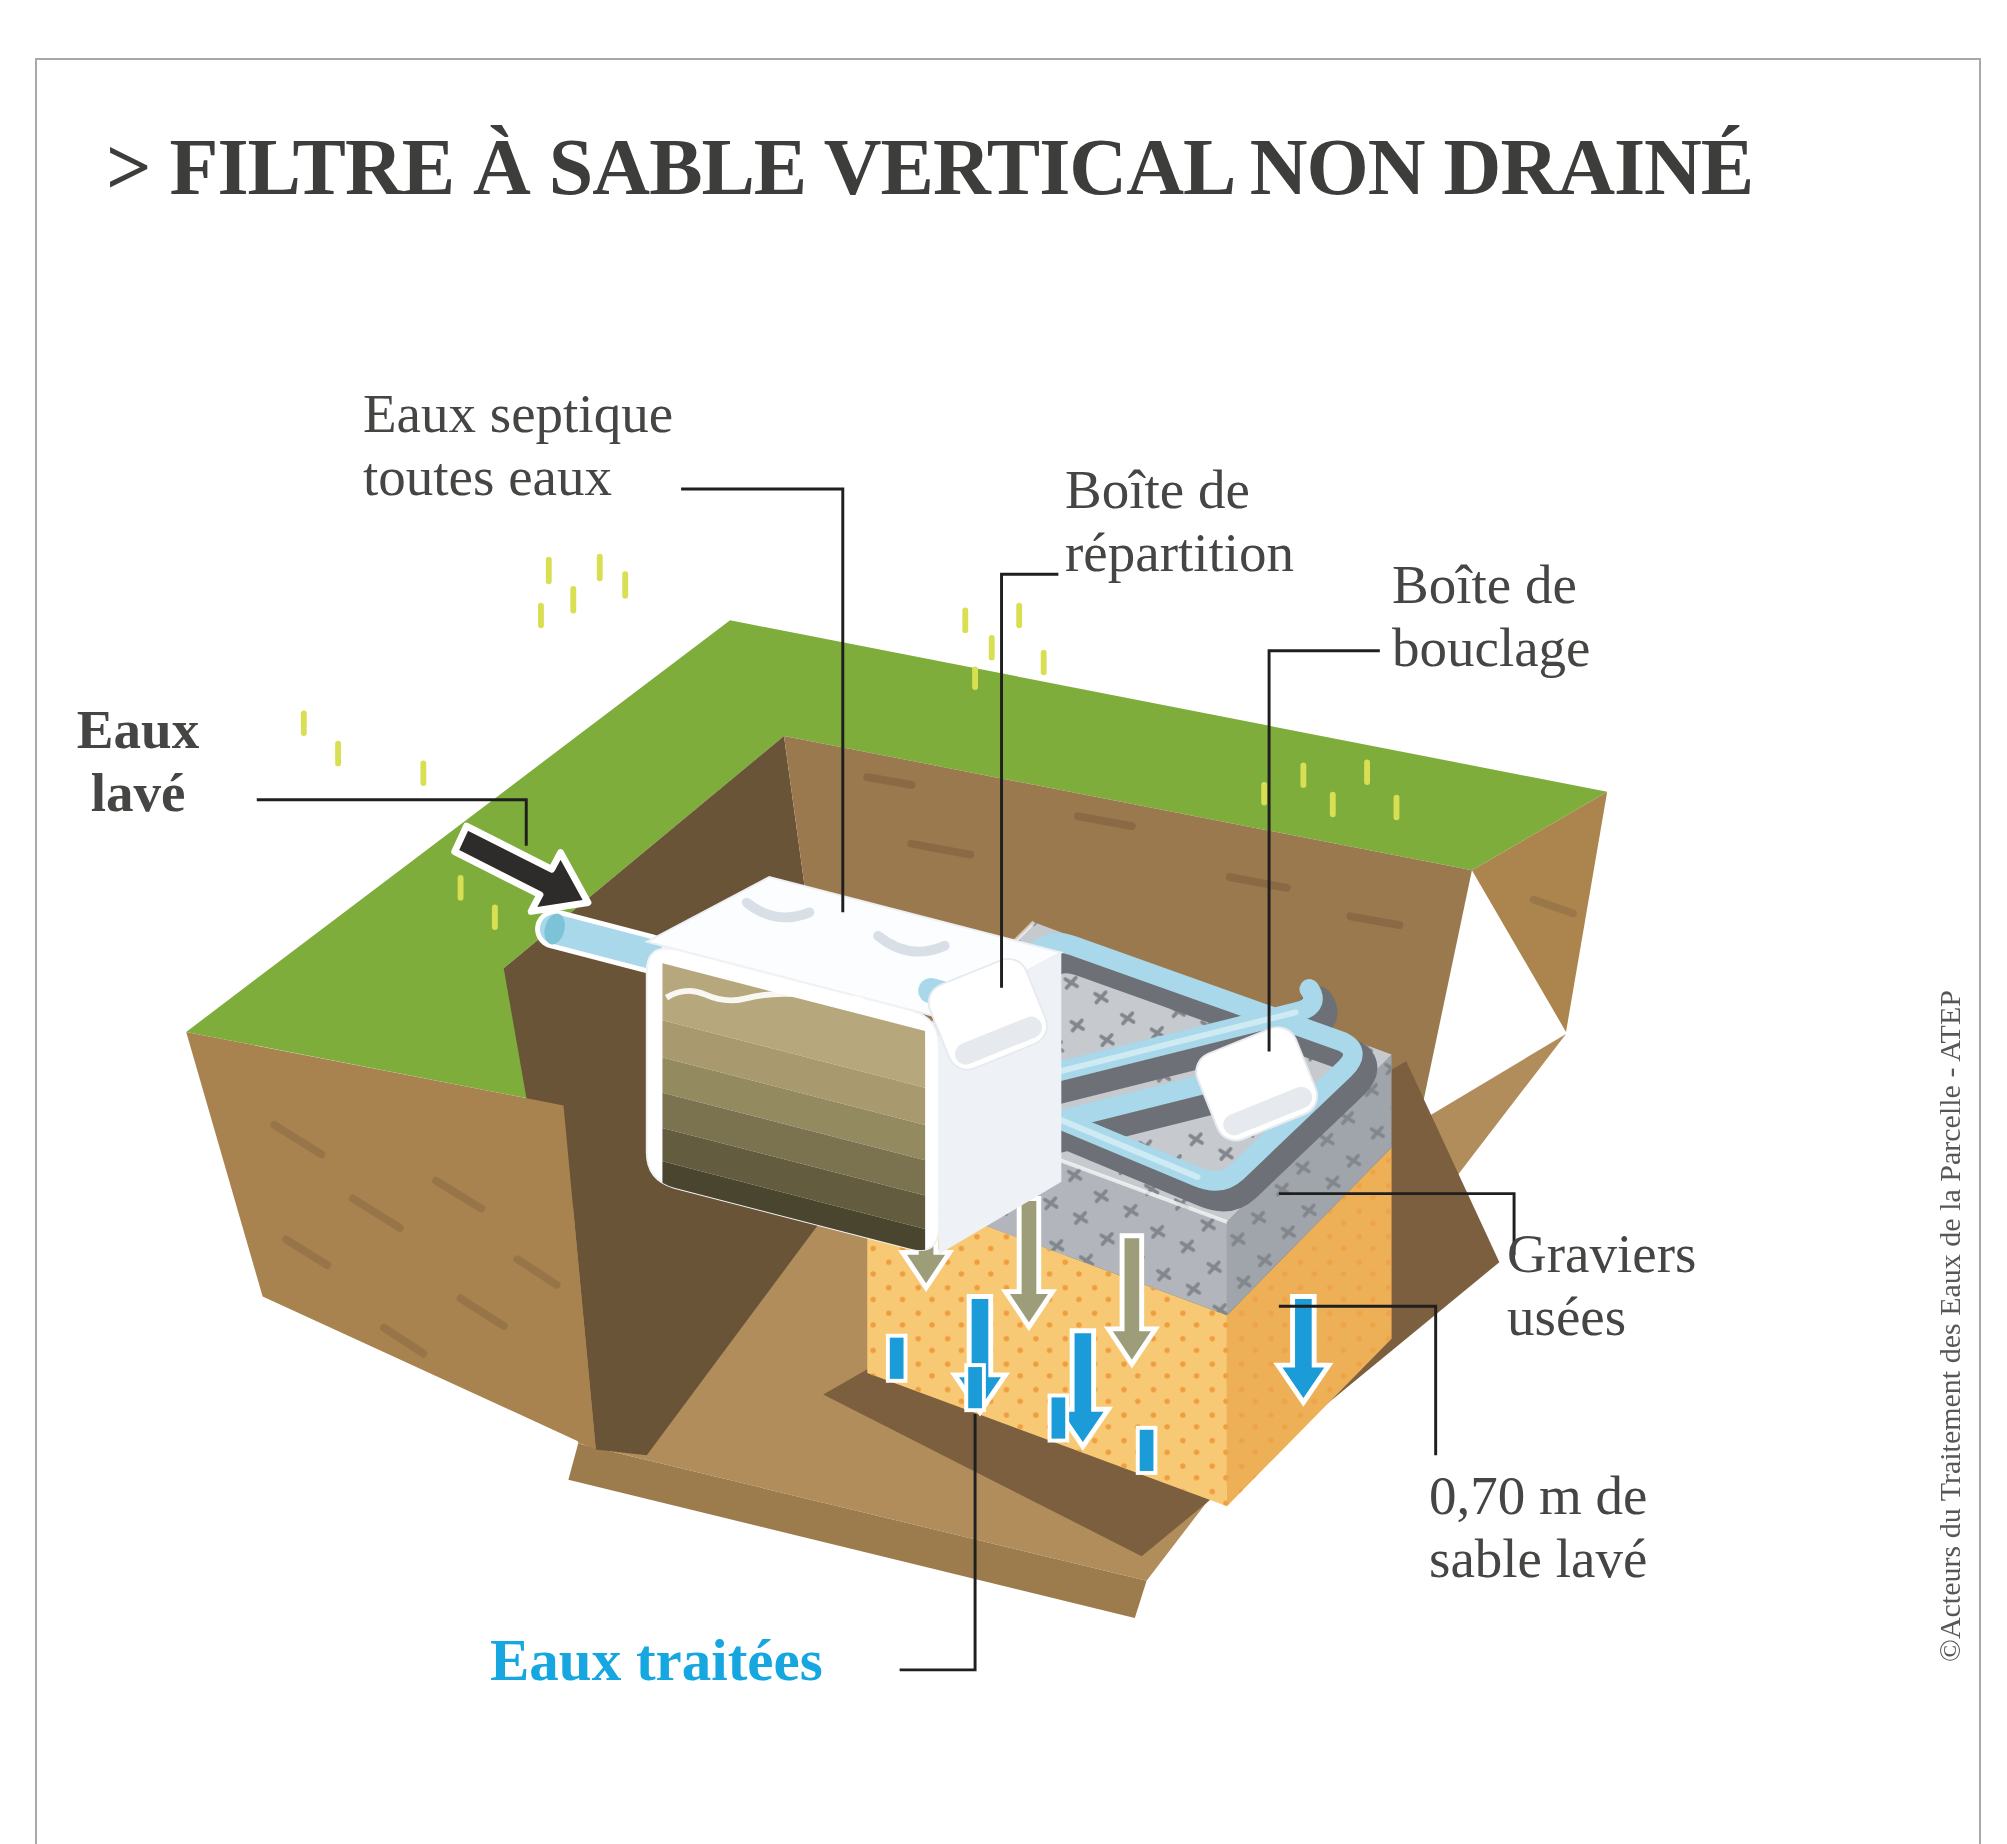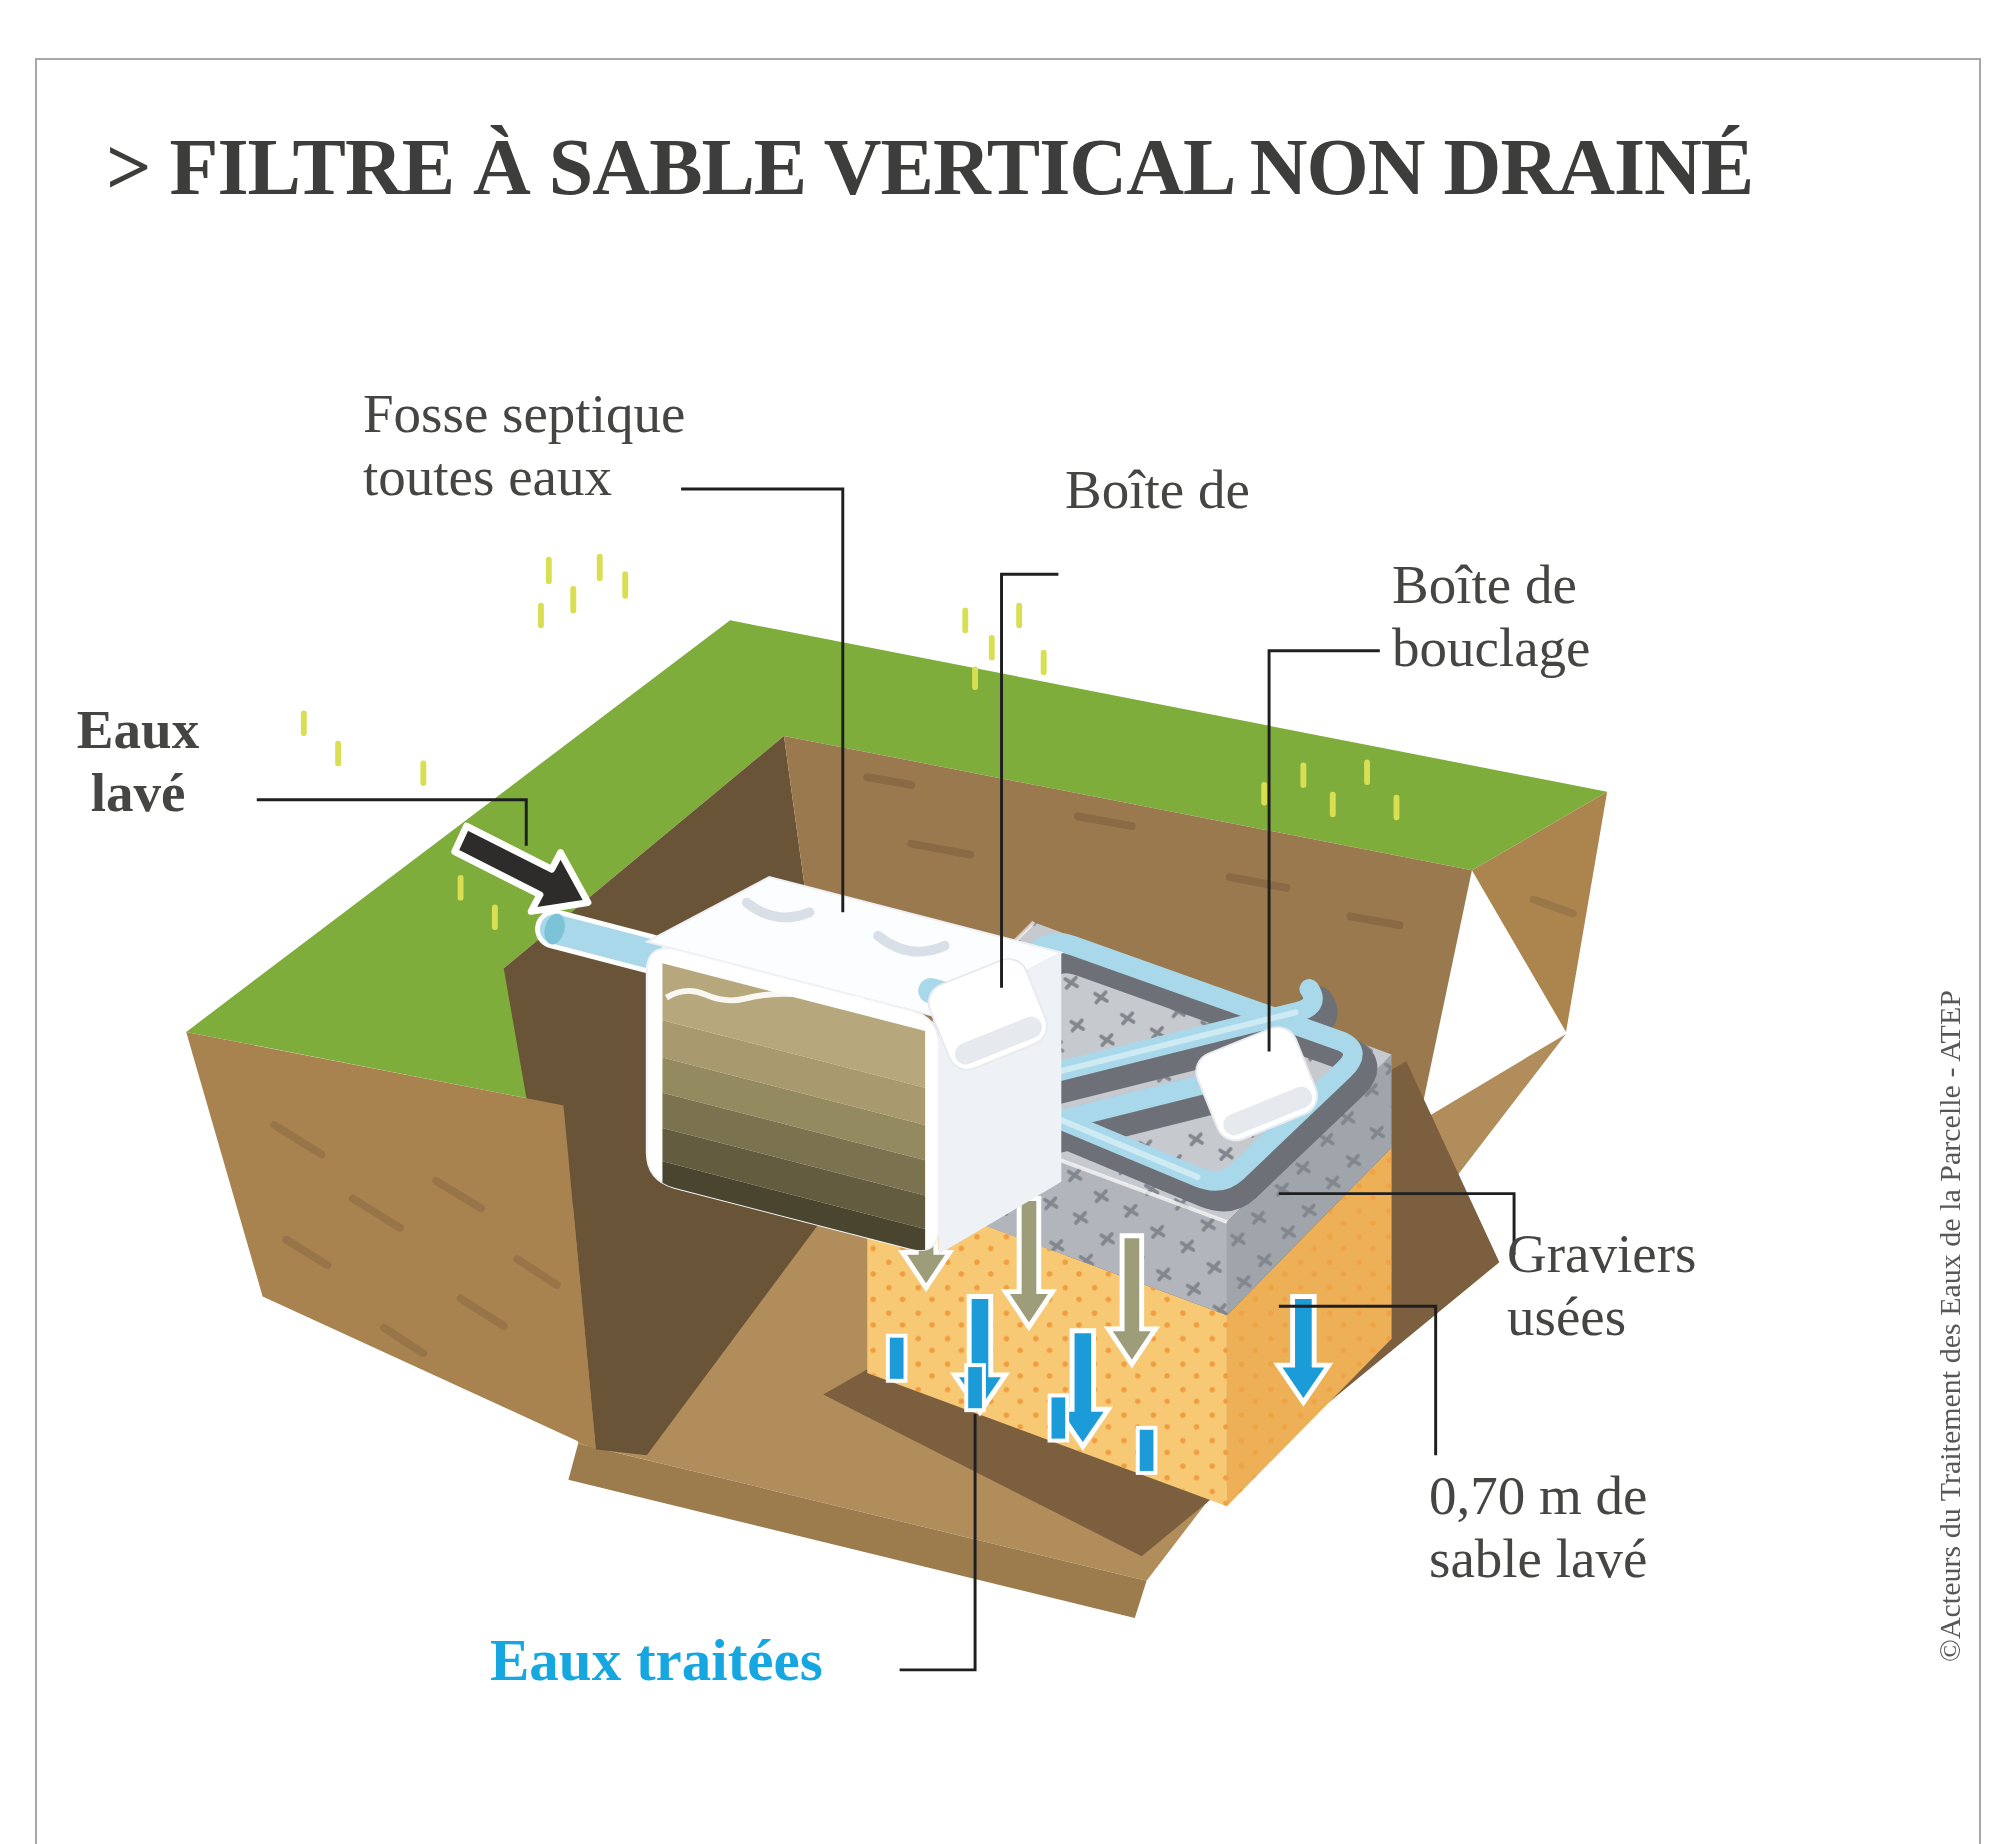--- a/index.html
+++ b/index.html
@@ -226,26 +226,27 @@
       <path d="M262,783 L537,783 L537,830"></path>
       <path d="M1305,1185 L1545,1185 L1545,1248"></path>
       <path d="M1305,1300 L1465,1300 L1465,1452"></path>
       <path d="M918,1671 L995,1671 L995,1410"></path>
     </g>
   </svg>
 
   <div class="title">&gt; FILTRE À SABLE VERTICAL NON DRAINÉ</div>
 
   <div class="lbl" style="left:363px;top:351px">
-    <div>Fosse septique</div>
+    <div>Eaux septique</div>
     <div>toutes eaux</div>
   </div>
 
   <div class="lbl" style="left:1065px;top:427px">
     <div>Boîte de</div>
+    <div>répartition</div>
   </div>
 
   <div class="lbl" style="left:1392px;top:522px">
     <div>Boîte de</div>
     <div>bouclage</div>
   </div>
 
   <div class="lbl bold right" style="left:29px;top:667px;width:218px">
     <div>Eaux</div>
     <div>lavé</div>

